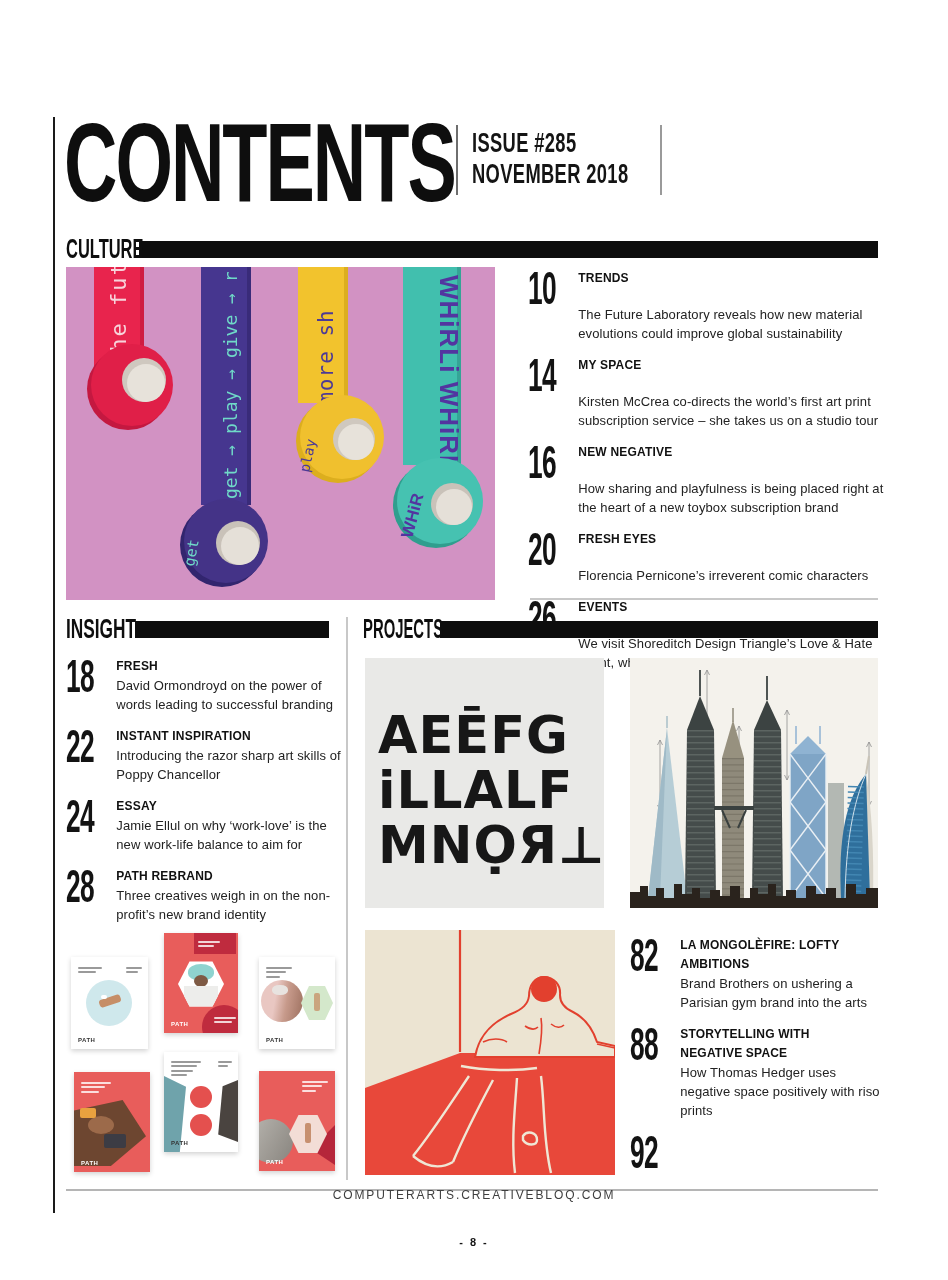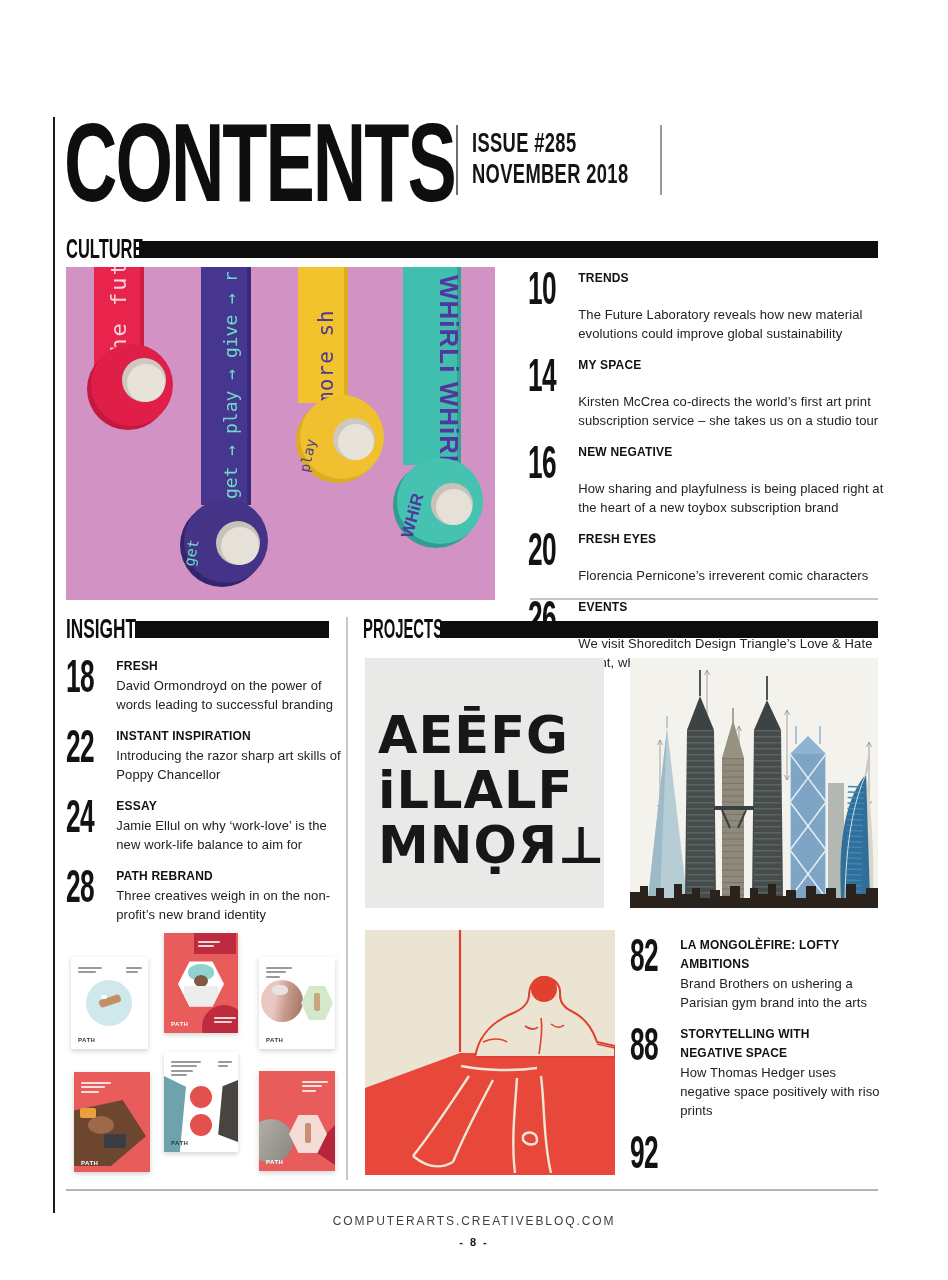--- a/index.html
+++ b/index.html
@@ -417,16 +417,16 @@
           <div class="t">STORYTELLING WITH NEGATIVE SPACE</div>
         <div class="d">How Thomas Hedger uses negative space positively with riso prints</div>
         </div>
     </div>
     <div class="toc-item">
       <div class="num"><span class="cx">92</span></div>
     </div>
   </div>
 
   <div class="abs" style="left:66px;top:1189px;width:812px;height:2px;background:#b5b5b5;"></div>
-  <div class="abs footer-url" style="left:0;top:1214px;">COMPUTERARTS.CREATIVEBLOQ.COM</div>
+  <div class="abs footer-url" style="left:0;top:1188px;">COMPUTERARTS.CREATIVEBLOQ.COM</div>
   <div class="abs footer-page" style="left:0;top:1236px;">- 8 -</div>
 
 </div>
 
 </body></html>

